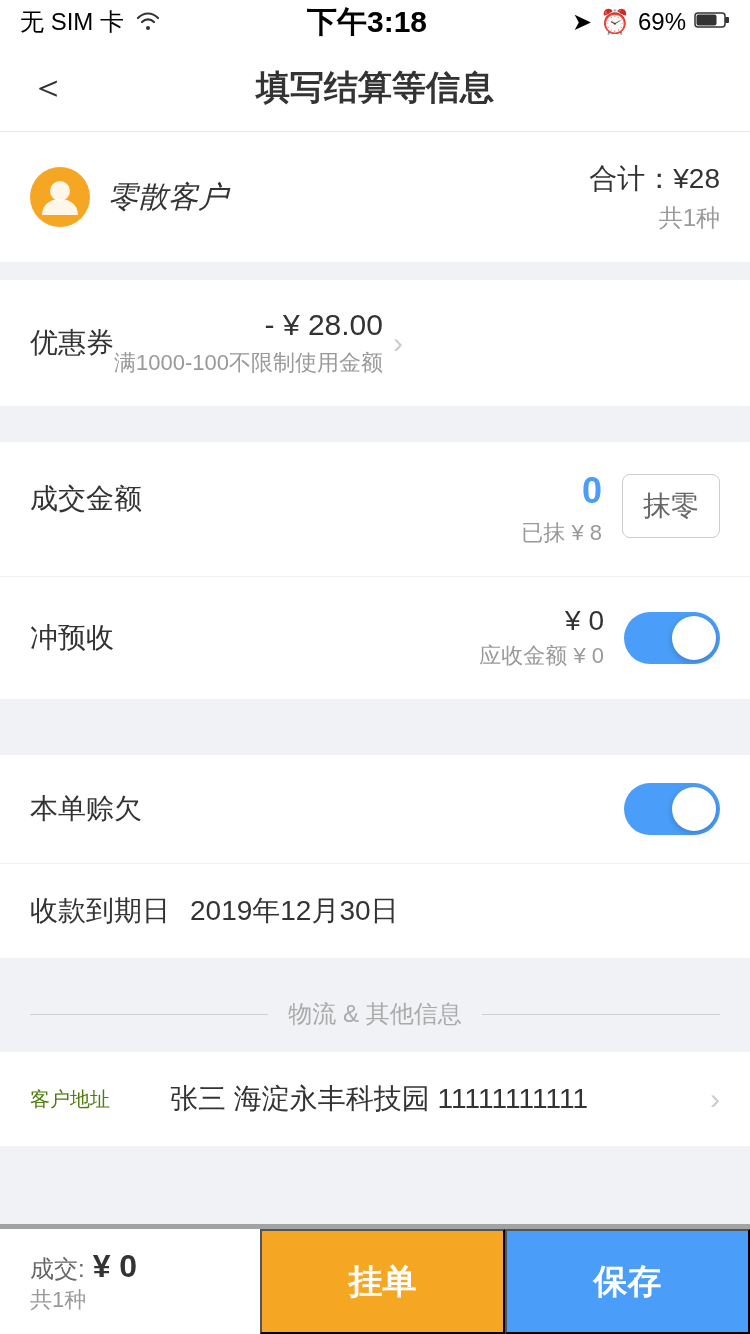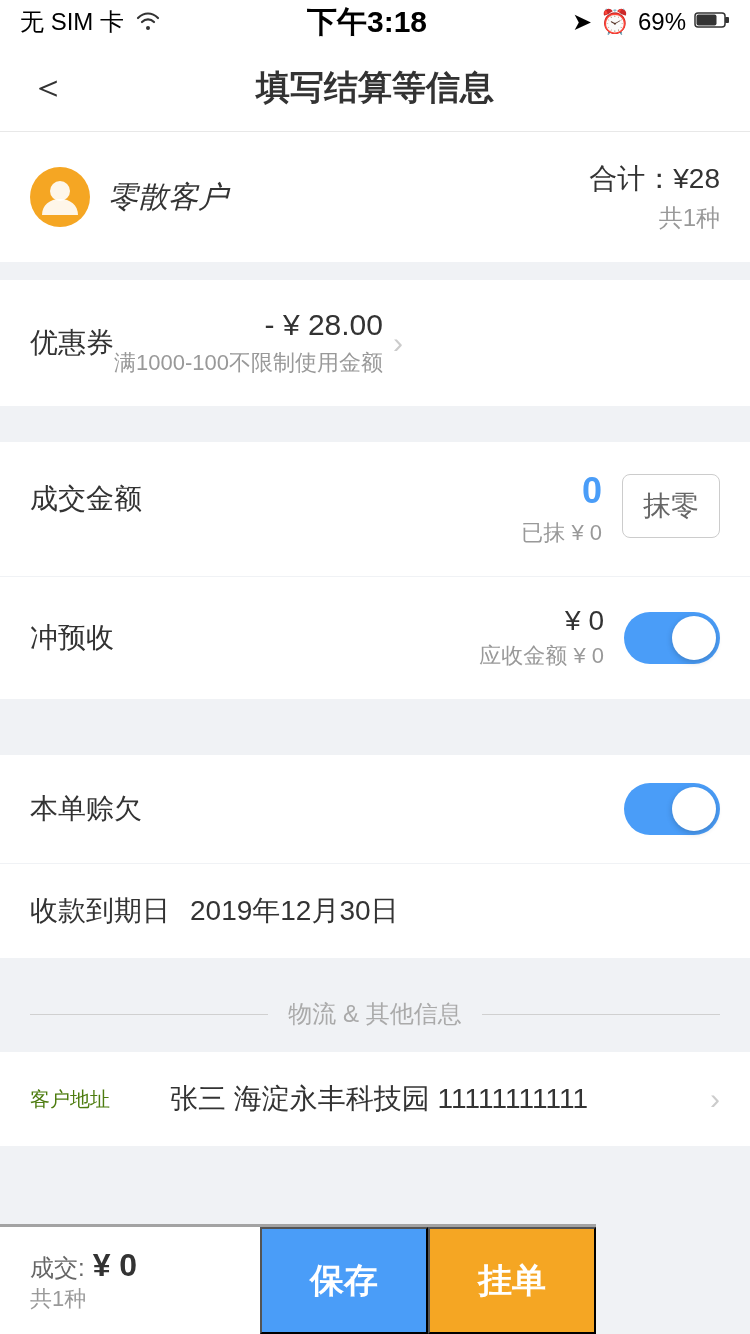--- a/index.html
+++ b/index.html
@@ -329,25 +329,25 @@
       margin-left: 10px;
     }
 
     
     .spacer { background: #f0f2f5; flex: 1; min-height: 200px; }
 
     
     .bottom-bar {
       position: fixed;
       bottom: 0;
-      width: 596px;
+      width: 750px;
       height: 110px;
       display: flex;
       background: #fff;
-      border-top: 3px solid #a3a3a3;
+      border-top: 5px solid #a3a3a3;
     }
     .bottom-left {
       width: 260px;
       display: flex;
       flex-direction: column;
       justify-content: center;
       padding: 0 30px;
     }
     .bottom-deal-label {
       font-size: 24px;
@@ -448,21 +448,21 @@
 
   <div class="section-divider"></div>
 
   <div class="card">
     <div class="amount-section">
       <div class="amount-row">
         <span class="amount-label">成交金额</span>
         <div class="amount-right">
           <div class="amount-value-wrap">
             <div class="amount-value">0</div>
-            <div class="amount-sub">已抹  ¥ 0</div>
+            <div class="amount-sub">已抹  ¥ 8</div>
           </div>
           <button class="round-btn">抹零</button>
         </div>
       </div>
     </div>
     <div class="prepay-section">
       <div class="prepay-row">
         <span class="prepay-label">冲预收</span>
         <div class="prepay-right">
           <div class="prepay-info">
@@ -511,15 +511,15 @@
 </div>
 
 <div class="bottom-bar">
   <div class="bottom-left">
     <div style="display:flex;align-items:baseline;gap:8px">
       <span class="bottom-deal-label">成交:</span>
       <span class="bottom-deal-amount">¥ 0</span>
     </div>
     <div class="bottom-deal-count">共1种</div>
   </div>
+  <button class="bottom-btn btn-hold">挂单</button>
   <button class="bottom-btn btn-save">保存</button>
-  <button class="bottom-btn btn-hold">挂单</button>
 </div>
 
 </body></html>

